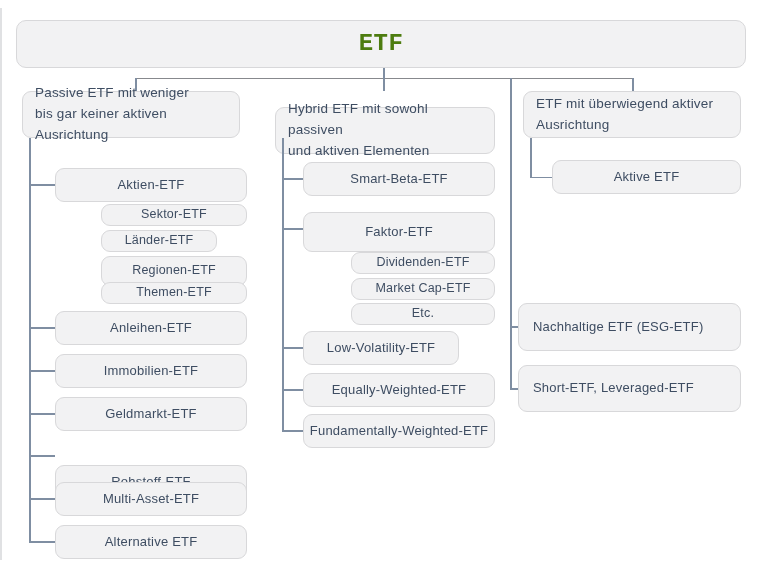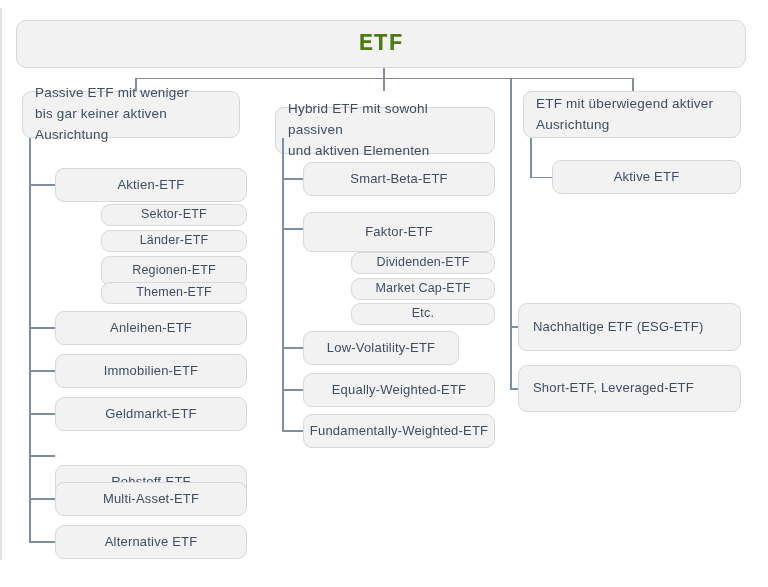--- a/index.html
+++ b/index.html
@@ -89,21 +89,21 @@
   <div class="line" style="left:29px;top:184px;width:26px;height:1.5px;"></div>
   <div class="line" style="left:29px;top:327px;width:26px;height:1.5px;"></div>
   <div class="line" style="left:29px;top:370px;width:26px;height:1.5px;"></div>
   <div class="line" style="left:29px;top:413px;width:26px;height:1.5px;"></div>
   <div class="line" style="left:29px;top:455px;width:26px;height:1.5px;"></div>
   <div class="line" style="left:29px;top:498px;width:26px;height:1.5px;"></div>
   <div class="line" style="left:29px;top:541px;width:26px;height:1.5px;"></div>
 
   <div class="node" style="left:55px;top:168px;width:192px;height:34px;">Aktien-ETF</div>
   <div class="node sub" style="left:101px;top:204px;width:146px;height:22px;">Sektor-ETF</div>
-  <div class="node sub" style="left:101px;top:230px;width:146px;height:22px;">Länder-ETF</div>
+  <div class="node sub" style="left:101px;top:230px;width:116px;height:22px;">Länder-ETF</div>
   <div class="node sub" style="left:101px;top:256px;width:146px;height:30px;">Regionen-ETF</div>
   <div class="node sub" style="left:101px;top:282px;width:146px;height:22px;">Themen-ETF</div>
 
   <div class="node" style="left:55px;top:311px;width:192px;height:34px;">Anleihen-ETF</div>
   <div class="node" style="left:55px;top:354px;width:192px;height:34px;">Immobilien-ETF</div>
   <div class="node" style="left:55px;top:397px;width:192px;height:34px;">Geldmarkt-ETF</div>
   <div class="node" style="left:55px;top:465px;width:192px;height:34px;">Rohstoff-ETF</div>
   <div class="node" style="left:55px;top:482px;width:192px;height:34px;">Multi-Asset-ETF</div>
   <div class="node" style="left:55px;top:525px;width:192px;height:34px;">Alternative ETF</div>
 

